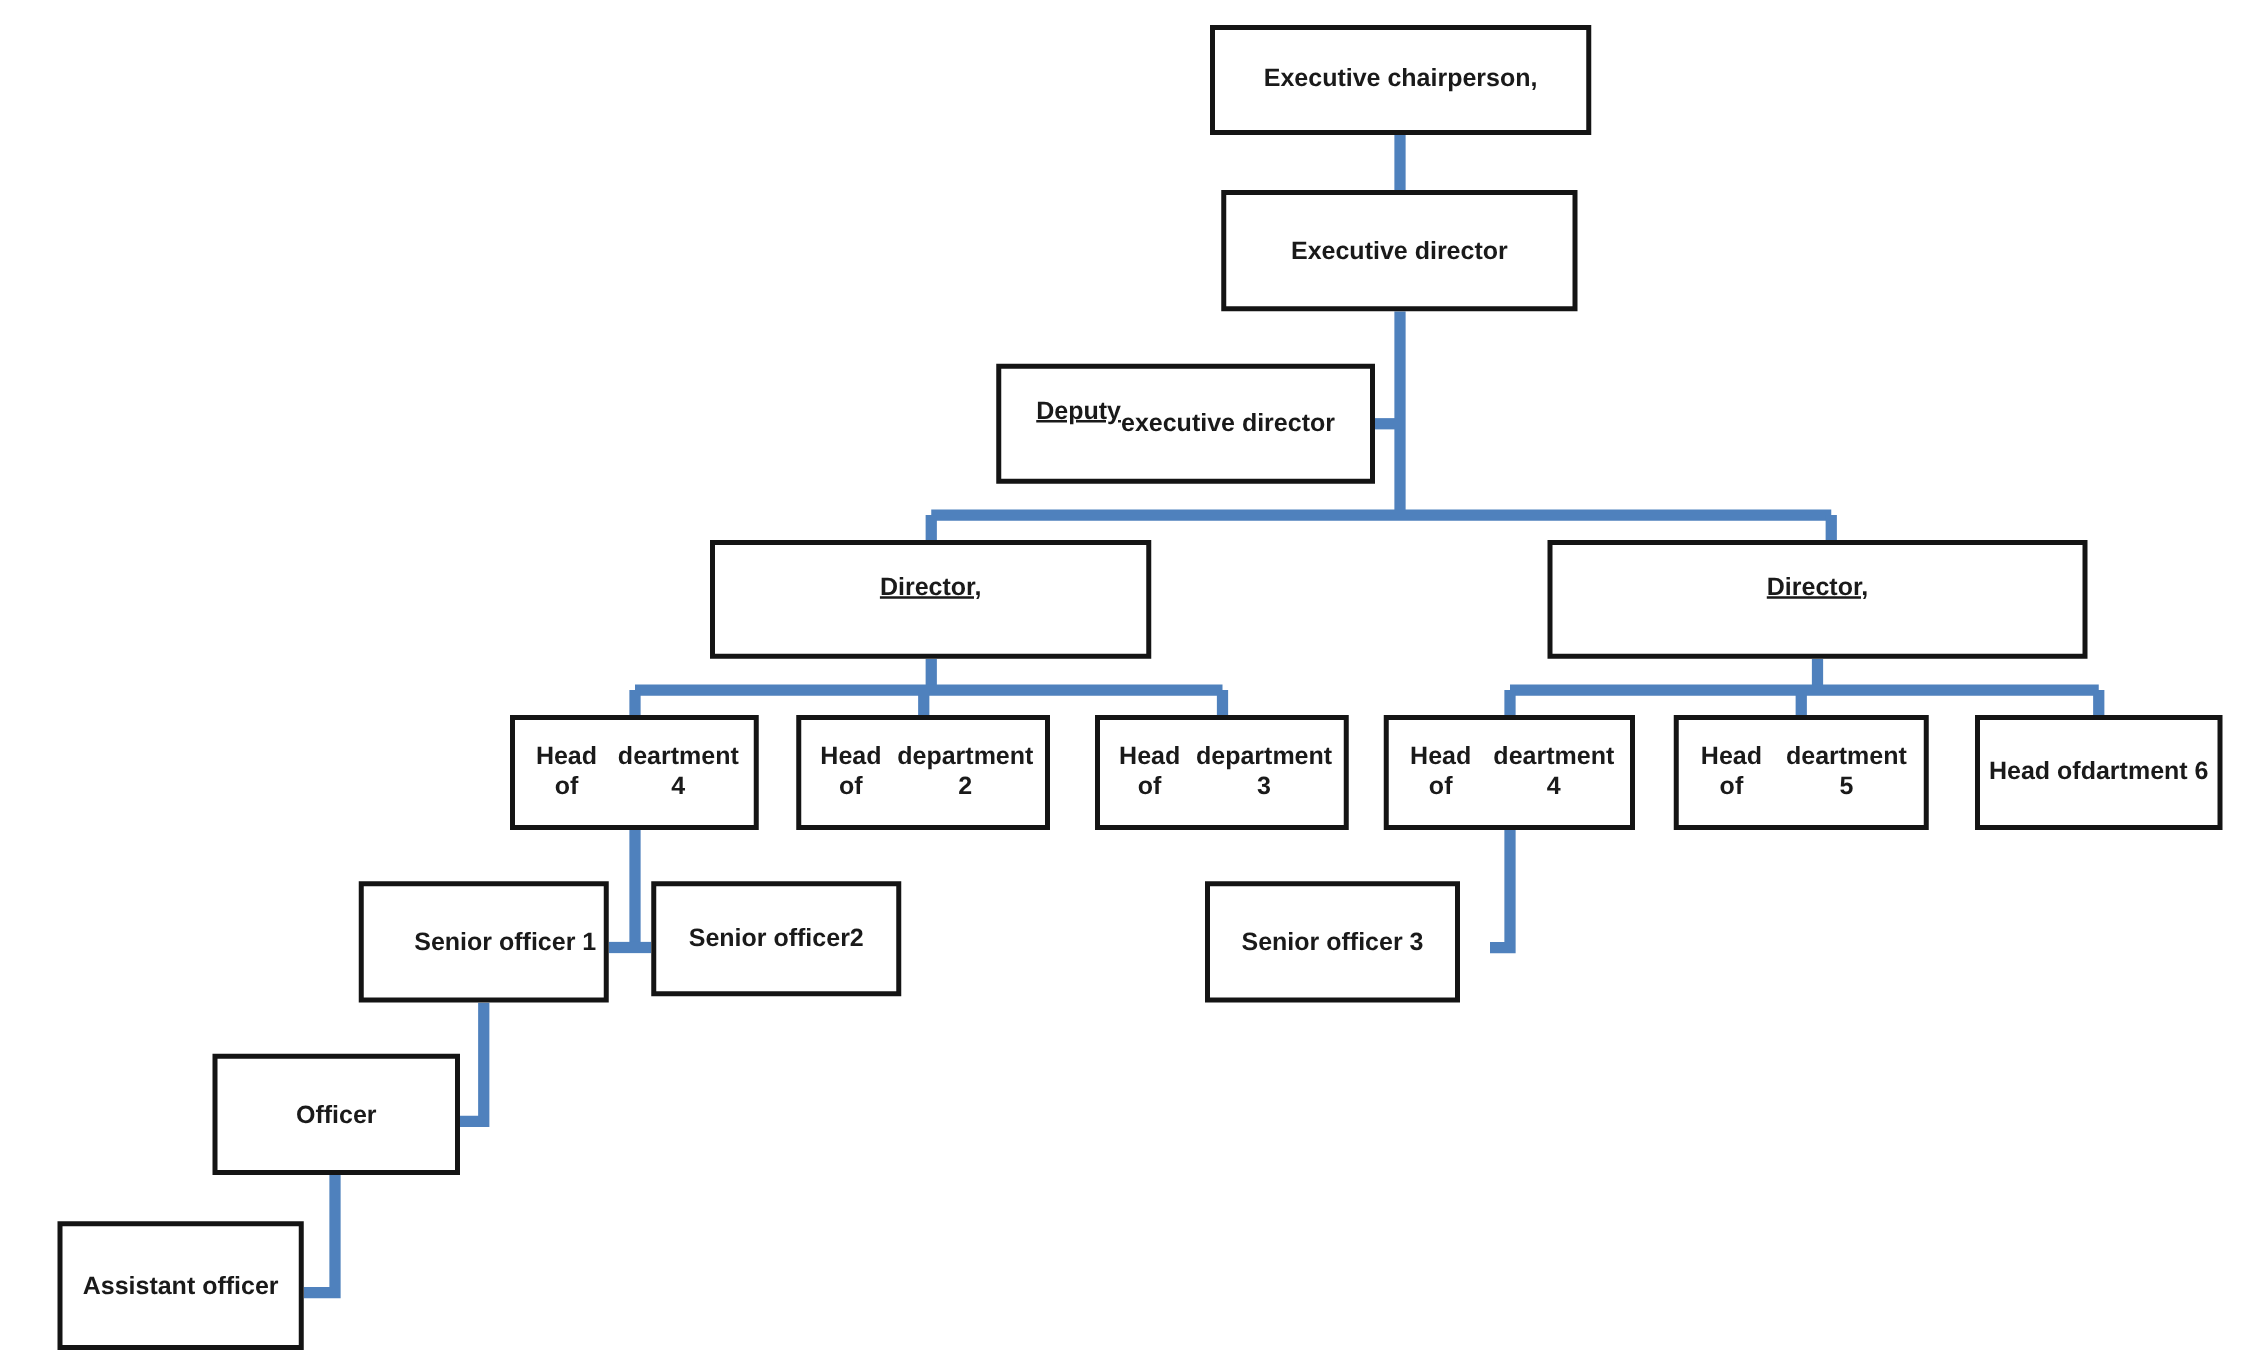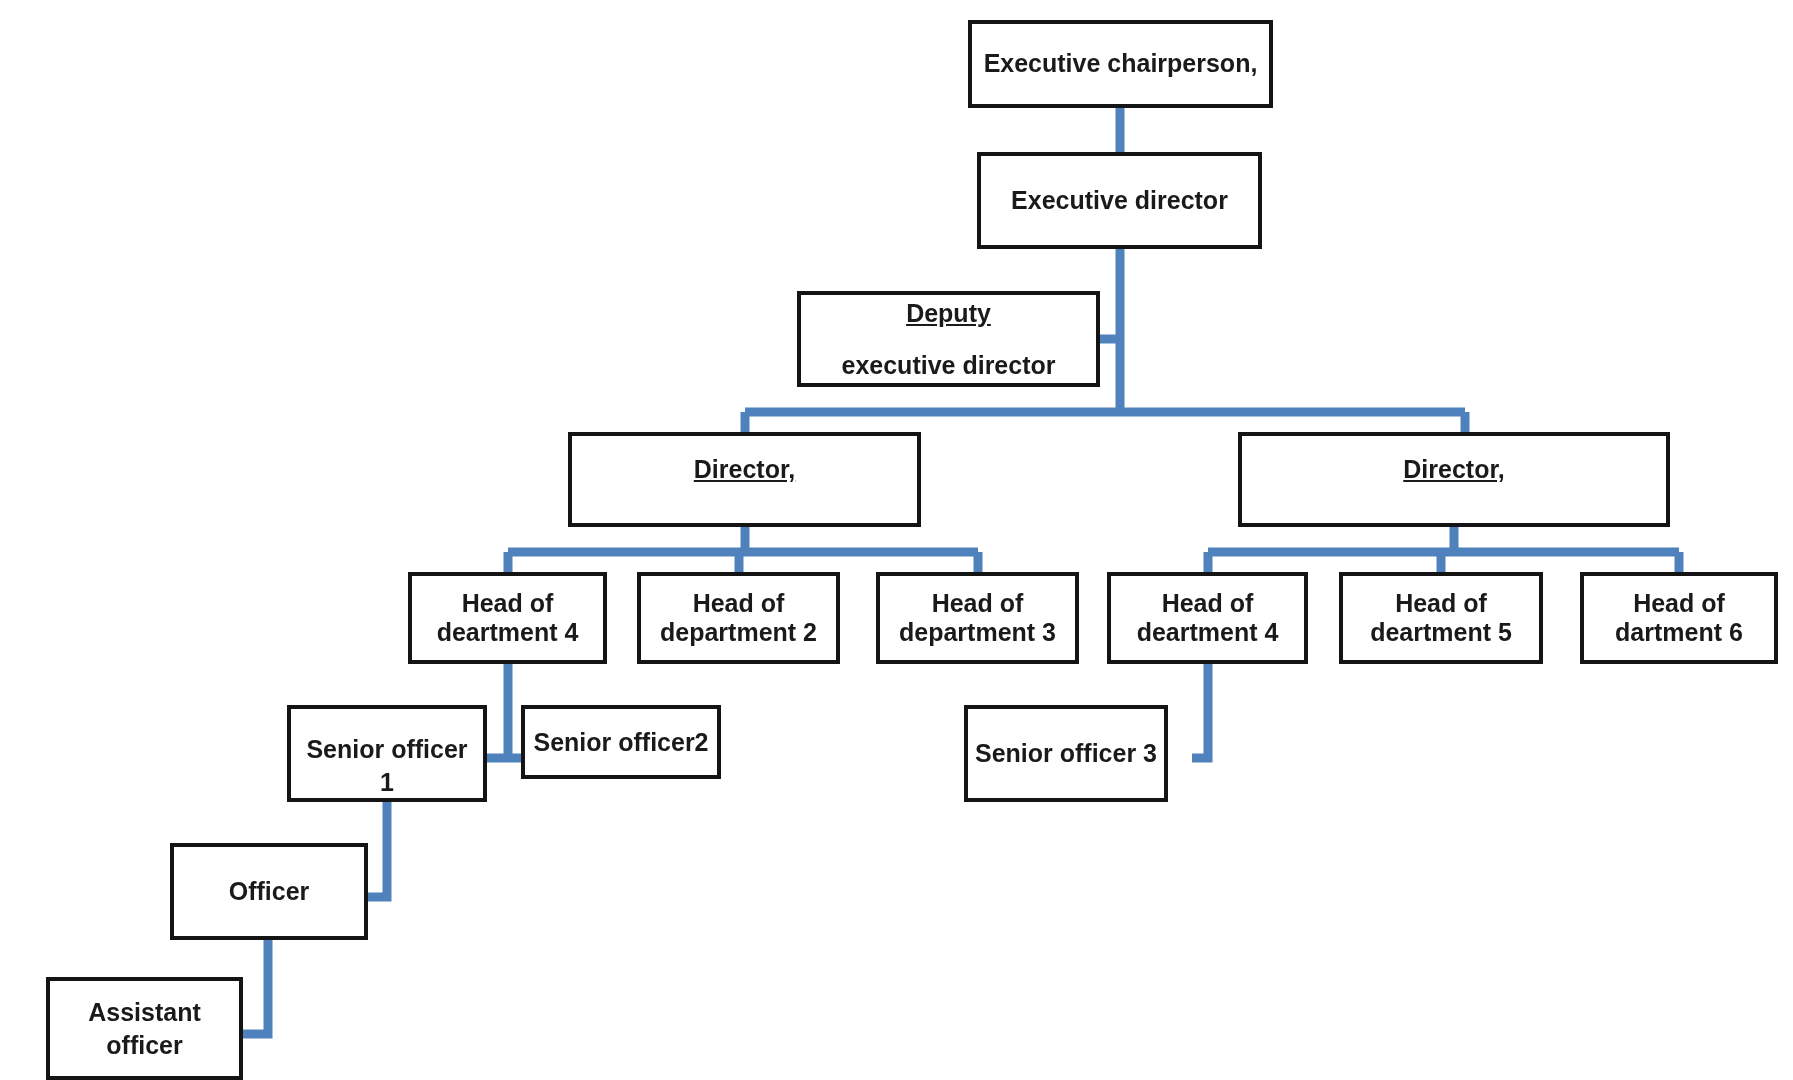--- a/index.html
+++ b/index.html
@@ -24,28 +24,27 @@
     top: 0;
     width: 1793px;
     height: 1080px;
   }
   .node {
     position: absolute;
     box-sizing: border-box;
     background: #ffffff;
     border: 4px solid #141414;
     display: flex;
-    flex-direction: column;
     align-items: center;
     justify-content: center;
     text-align: center;
     color: #1a1a1a;
     font-family: "Liberation Sans", sans-serif;
     font-weight: bold;
-    font-size: 25px;
+    font-size: 20px;
     line-height: 1.30;
     z-index: 5;
     padding: 0 6px;
   }
   .node .line2 {
     display: block;
   }
   .node.two-line-tight {
     line-height: 1.18;
   }
@@ -143,21 +142,21 @@
 
   <div class="node two-line-tight" style="left:1580px; top:572px; width:198px; height:92px;">
     <span class="line1">Head of</span>
     <span class="line2">dartment 6</span>
   </div>
 
   <div class="node" style="left:287px; top:705px; width:200px; height:97px;justify-content:flex-end;">
     <span class="line1">Senior officer 1</span>
   </div>
 
-  <div class="node" style="left:521px; top:705px; width:200px; height:74px;">
+  <div class="node" style="left:521px; top:705px; width:200px; height:92px;">
     <span class="line1">Senior officer2</span>
   </div>
 
   <div class="node" style="left:964px; top:705px; width:204px; height:97px;">
     <span class="line1">Senior officer 3</span>
   </div>
 
   <div class="node" style="left:46px; top:977px; width:197px; height:103px;">
     <span class="line1">Assistant officer</span>
   </div>

